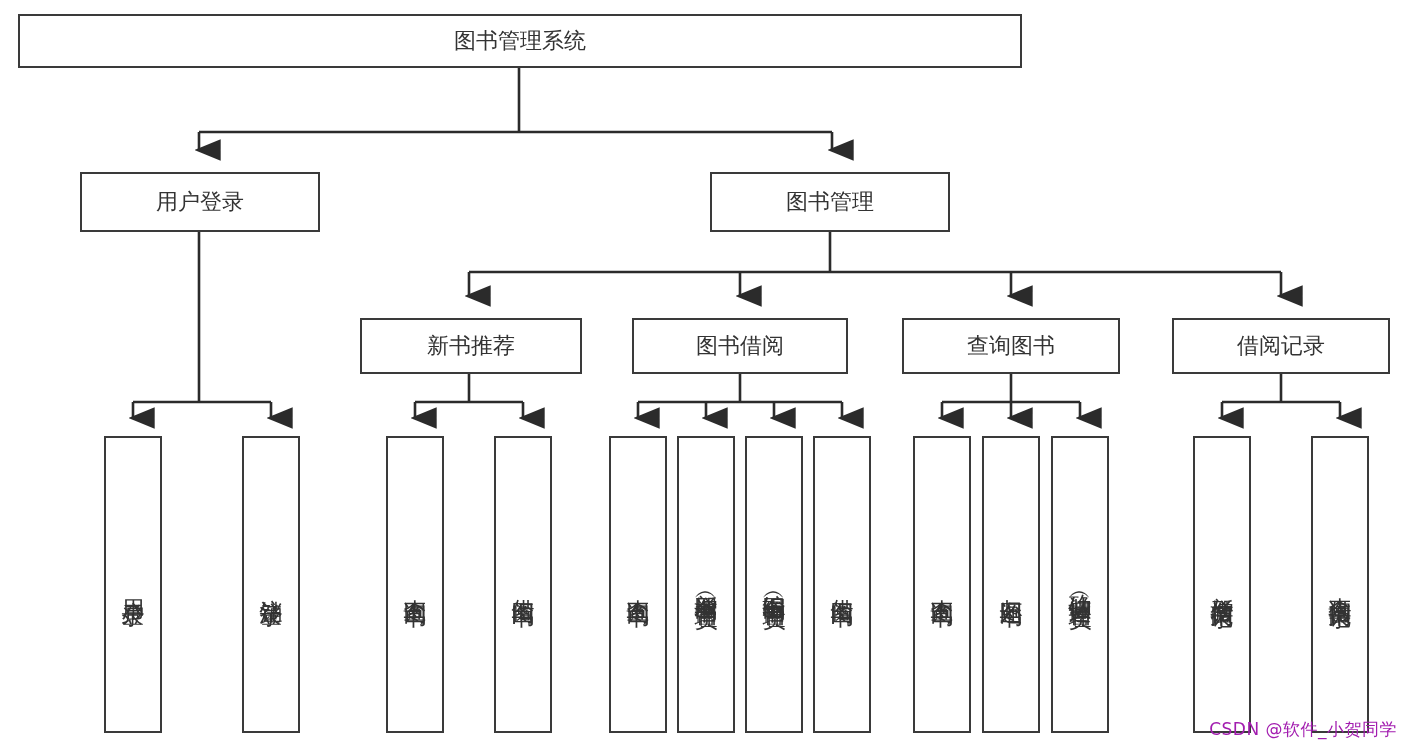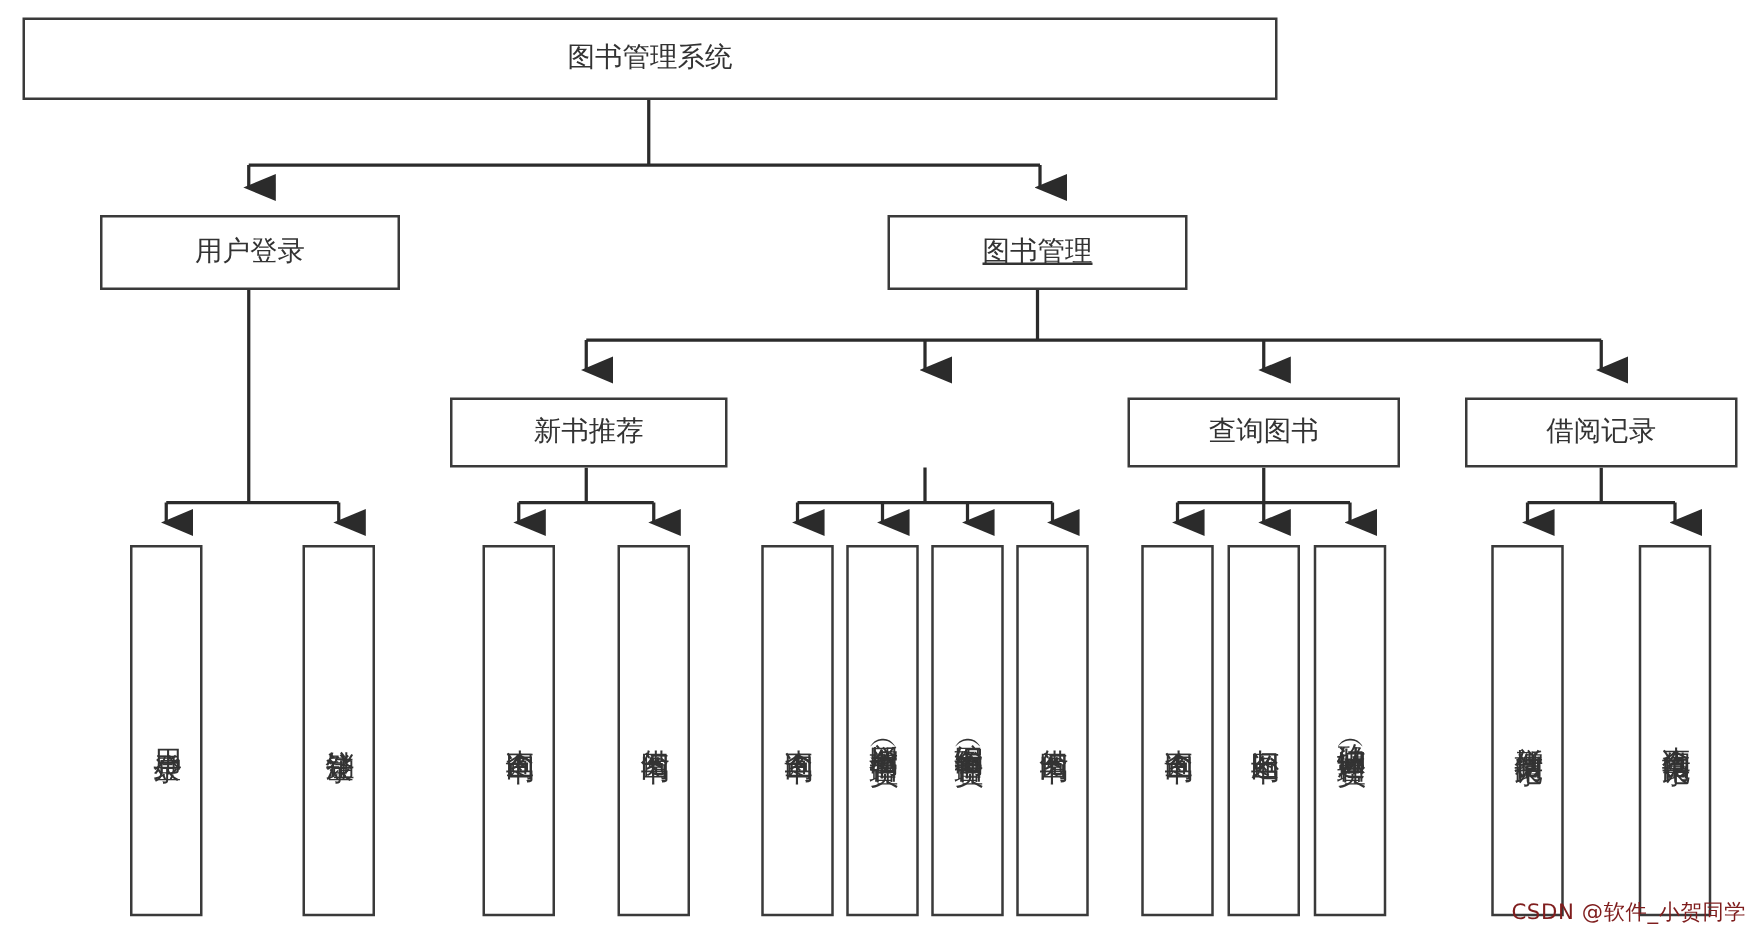--- a/index.html
+++ b/index.html
@@ -55,21 +55,21 @@
   }
   .node.vert .lbl {
     writing-mode: vertical-rl;
     text-orientation: upright;
   }
   #watermark {
     position: absolute;
     right: 8px;
     bottom: 6px;
     font-size: 17px;
-    color: #7f1d1d;
+    color: #a21caf;
     letter-spacing: 0.5px;
     white-space: nowrap;
   }
 </style>
 </head>
 <body>
 
 <div id="canvas">
 
   <svg class="edges" viewBox="0 0 1405 747">
@@ -115,33 +115,36 @@
       <path d="M 1011 402 L 1011 418" marker-end="url(#arrow)"></path>
       <path d="M 1080 402 L 1080 418" marker-end="url(#arrow)"></path>
 
       <path d="M 1281 374 L 1281 402"></path>
       <path d="M 1222 402 L 1340 402"></path>
       <path d="M 1222 402 L 1222 418" marker-end="url(#arrow)"></path>
       <path d="M 1340 402 L 1340 418" marker-end="url(#arrow)"></path>
     </g>
   </svg>
 
-  <div class="node horiz" style="left:18px; top:14px; width:1004px; height:66px;">
+  <div class="node horiz" style="left:18px; top:14px; width:1004px; height:54px;">
     <span class="lbl">图书管理系统</span>
   </div>
 
   <div class="node horiz" style="left:80px; top:172px; width:240px; height:60px;">
     <span class="lbl">用户登录</span>
   </div>
-  <div class="node horiz" style="left:710px; top:172px; width:240px; height:60px;text-decoration:underline;">
+  <div class="node horiz" style="left:710px; top:172px; width:240px; height:60px;">
     <span class="lbl">图书管理</span>
   </div>
 
   <div class="node horiz" style="left:360px; top:318px; width:222px; height:56px;">
     <span class="lbl">新书推荐</span>
+  </div>
+  <div class="node horiz" style="left:632px; top:318px; width:216px; height:56px;">
+    <span class="lbl">图书借阅</span>
   </div>
   <div class="node horiz" style="left:902px; top:318px; width:218px; height:56px;">
     <span class="lbl">查询图书</span>
   </div>
   <div class="node horiz" style="left:1172px; top:318px; width:218px; height:56px;align-items:center;">
     <span class="lbl">借阅记录</span>
   </div>
 
   <div class="node vert" style="left:104px; top:436px; width:58px; height:297px;">
     <span class="lbl">用户登录</span>

